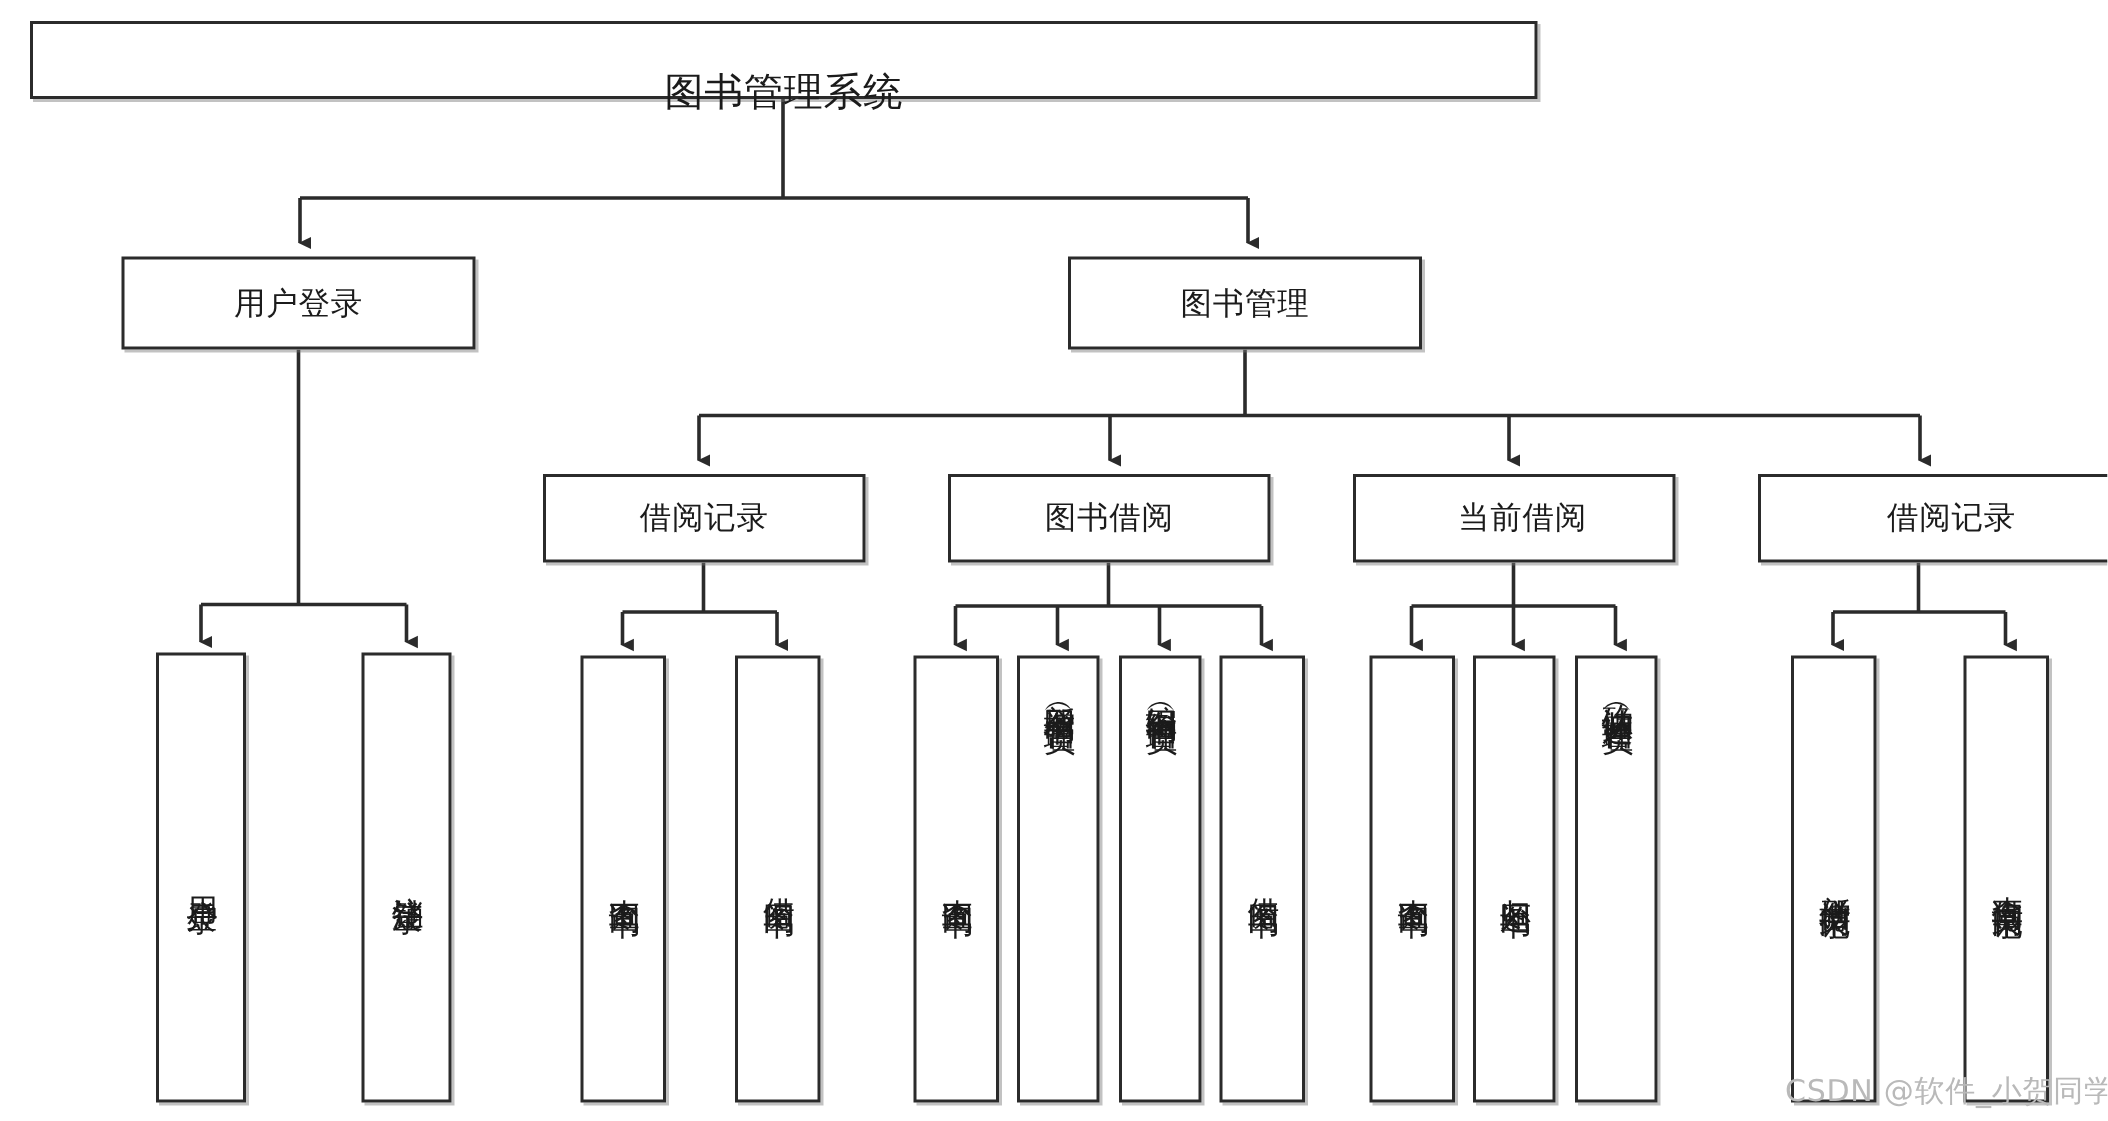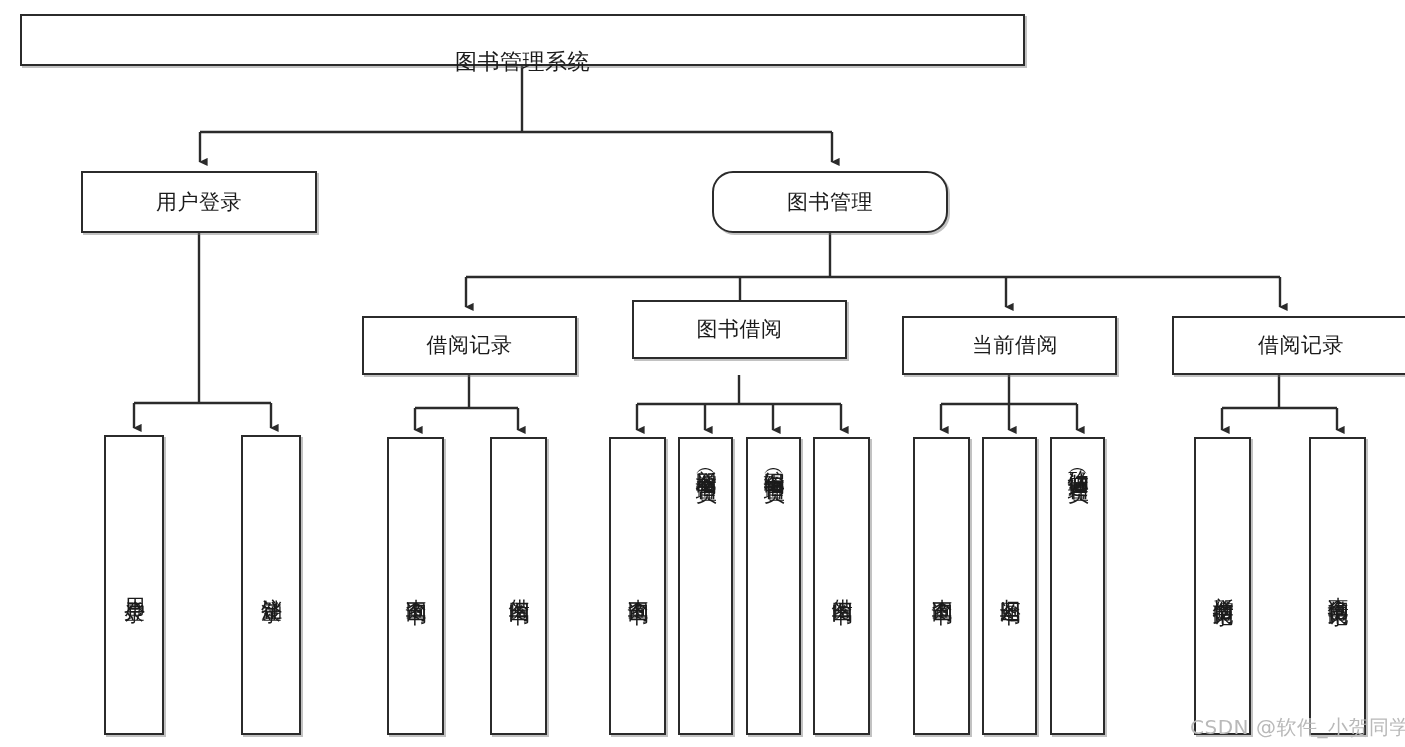--- a/index.html
+++ b/index.html
@@ -41,21 +41,21 @@
   .node-label {
     display: block;
     text-align: center;
     line-height: 1.18;
     letter-spacing: 0.5px;
   }
   .node.horizontal .node-label {
     font-size: 21px;
   }
   .node.root .node-label {
-    font-size: 22px;
+    font-size: 26px;
     margin-top: 44px;
   }
   .node.vertical {
     align-items: flex-start;
     justify-content: center;
     padding-top: 14px;
   }
   .node.vertical .node-label {
     writing-mode: vertical-rl;
     text-orientation: upright;
@@ -134,28 +134,28 @@
     </g>
   </svg>
 
   <div class="node root horizontal" style="left:20px; top:14px; width:1005px; height:52px;">
     <span class="node-label">图书管理系统</span>
   </div>
 
   <div class="node horizontal" style="left:81px; top:171px; width:236px; height:62px;">
     <span class="node-label">用户登录</span>
   </div>
-  <div class="node horizontal" style="left:712px; top:171px; width:236px; height:62px;border-radius:21px;">
+  <div class="node horizontal" style="left:712px; top:171px; width:236px; height:62px;">
     <span class="node-label">图书管理</span>
   </div>
 
   <div class="node horizontal" style="left:362px; top:316px; width:215px; height:59px;">
     <span class="node-label">借阅记录</span>
   </div>
-  <div class="node horizontal" style="left:632px; top:300px; width:215px; height:59px;">
+  <div class="node horizontal" style="left:632px; top:316px; width:215px; height:59px;">
     <span class="node-label">图书借阅</span>
   </div>
   <div class="node horizontal" style="left:902px; top:316px; width:215px; height:59px;padding-left:11px;">
     <span class="node-label">当前借阅</span>
   </div>
   <div class="node horizontal" style="left:1172px; top:316px; width:258px; height:59px;">
     <span class="node-label">借阅记录</span>
   </div>
 
   <div class="node vertical centered" style="left:104px; top:435px; width:60px; height:300px;">

